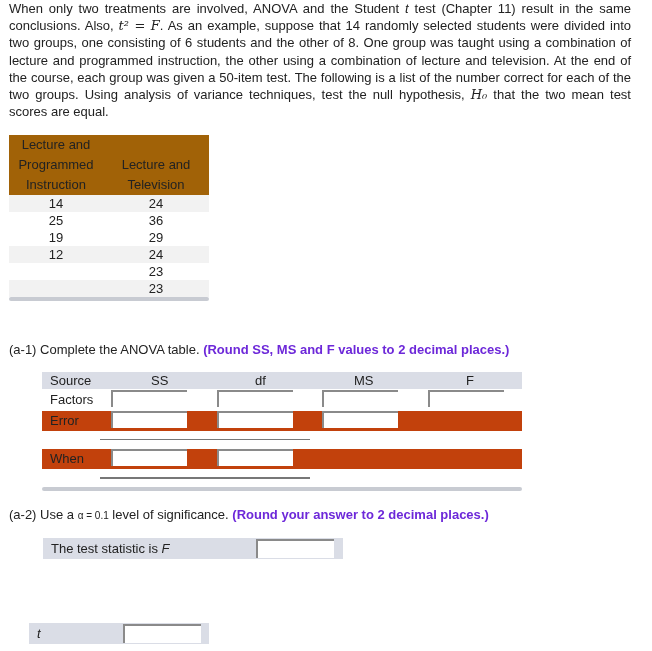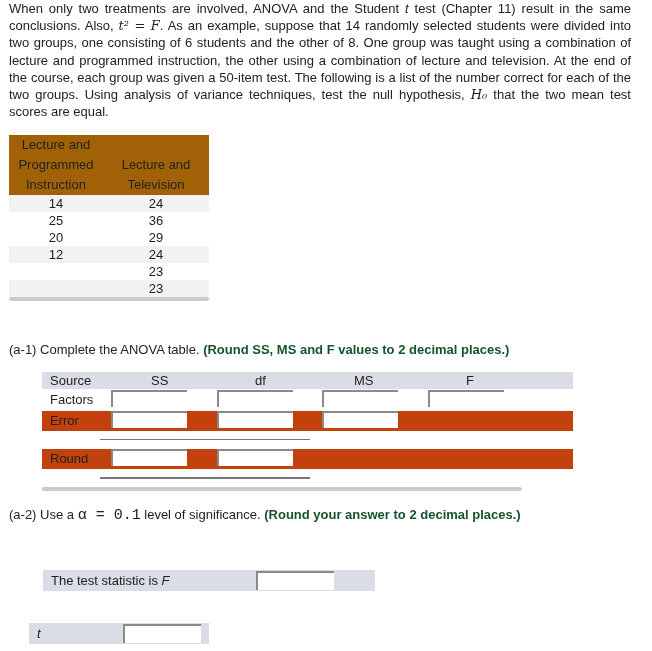--- a/index.html
+++ b/index.html
@@ -5,23 +5,23 @@
   body { margin:0; background:#fff; font-family:"Liberation Sans", sans-serif; color:#222; font-size:13px; }
   .page { position:relative; width:652px; height:651px; }
   .intro { position:absolute; left:9px; top:0px; width:622px; line-height:17.2px; text-align:justify; }
   .data-table { position:absolute; left:9px; top:135px; width:200px; border-collapse:collapse; }
   .data-table th { background:#a16207; font-weight:normal; text-align:center; line-height:20px; padding:0; vertical-align:bottom; }
   .data-table td { text-align:center; line-height:17px; padding:0; }
   .data-table tr.alt td { background:#f2f2f2; }
   .data-table tfoot td { height:4px; background:#c8cbd2; border-radius:2px; line-height:4px; }
   .q { position:absolute; left:9px; }
   .bold { font-weight:normal; }
-  .red { color:#14532d; font-weight:bold; }
+  .red { color:#6d28d9; font-weight:bold; }
   .anova { position:absolute; left:42px; top:372px; width:480px; }
-  .arow { position:absolute; left:0; width:531px; height:20px; }
+  .arow { position:absolute; left:0; width:480px; height:20px; }
   .arow .lbl { position:absolute; left:8px; top:2px; }
   .hdr { background:#dadde6; height:17px; }
   .hdr span { position:absolute; top:1px; }
   .inp { position:absolute; width:76px; height:17px; border:none; border-top:2px solid #8a8a8a; border-left:2px solid #8a8a8a; background:#fff; box-sizing:border-box; }
   .alt { background:#c2410c; }
   .rule { position:absolute; height:1px; background:#777; }
   .bar { position:absolute; height:4px; background:#c8cbd2; border-radius:2px; }
   .box { position:absolute; background:#dadde6; }
 </style>
 </head>
@@ -40,21 +40,21 @@
     <tbody>
       <tr class="alt">
           <td>14</td>
           <td>24</td>
         </tr>
       <tr>
           <td>25</td>
           <td>36</td>
         </tr>
       <tr>
-          <td>20</td>
+          <td>19</td>
           <td>29</td>
         </tr>
       <tr class="alt">
           <td>12</td>
           <td>24</td>
         </tr>
       <tr>
           <td></td>
           <td>23</td>
         </tr>
@@ -88,31 +88,31 @@
       <input class="inp" style="left: 386px;">
     </div>
     <div class="arow alt" style="top:39px;">
       <span class="lbl">Error</span>
       <input class="inp" style="left: 69px;">
       <input class="inp" style="left: 175px;">
       <input class="inp" style="left: 280px;">
     </div>
     <div class="rule" style="top:67px;left:58px;width:210px;"></div>
     <div class="arow alt" style="top:77px;">
-      <span class="lbl">Round</span>
+      <span class="lbl">When</span>
       <input class="inp" style="left: 69px;">
       <input class="inp" style="left: 175px;">
     </div>
     <div class="rule" style="top:105px;left:58px;width:210px;height:2px;"></div>
     <div class="bar" style="top:115px;left:0;width:480px;"></div>
   </div>
 
-  <div class="q" style="top:507px;"><span class="bold">(a-2)</span><span> Use a </span><span style="font-family:Liberation Mono, monospace;font-size:15px;">α = 0.1</span><span> level of significance. </span><span class="red">(Round your answer to 2 decimal places.)</span></div>
+  <div class="q" style="top:507px;"><span class="bold">(a-2)</span><span> Use a </span><span style="font-family:Liberation Sans, sans-serif;font-size:10px;">α = 0.1</span><span> level of significance. </span><span class="red">(Round your answer to 2 decimal places.)</span></div>
 
-  <div class="box" style="left:43px;top:570px;width:300px;height:21px;padding-left:32px;">
+  <div class="box" style="left:43px;top:538px;width:300px;height:21px;">
     <span style="position:absolute;left:8px;top:3px;"><span>The test statistic is </span><i>F</i></span>
     <input class="inp" style="left: 213px; top: 1px; width: 78px; height: 19px;">
   </div>
 
 
   <div class="box" style="left:29px;top:623px;width:180px;height:21px;">
     <i style="position:absolute;left:8px;top:3px;">t</i>
     <input class="inp" style="left: 94px; top: 1px; width: 78px; height: 19px;">
   </div>
 </div>

